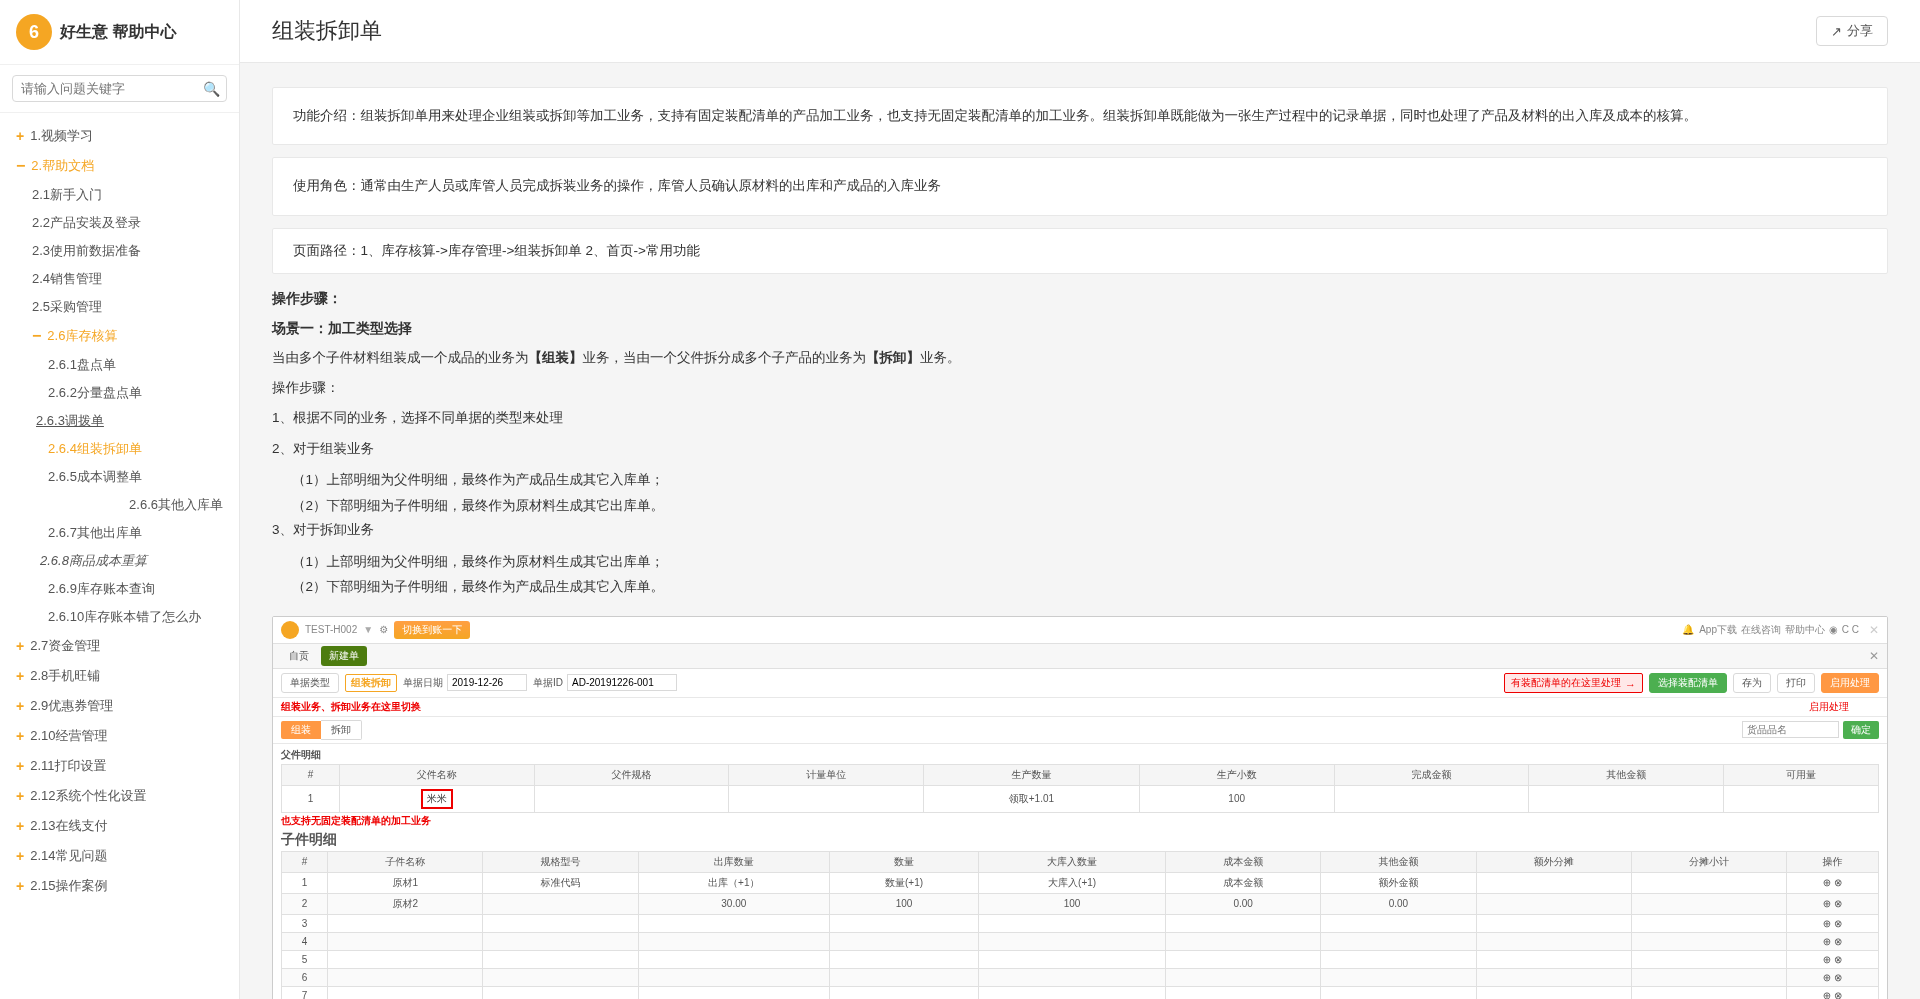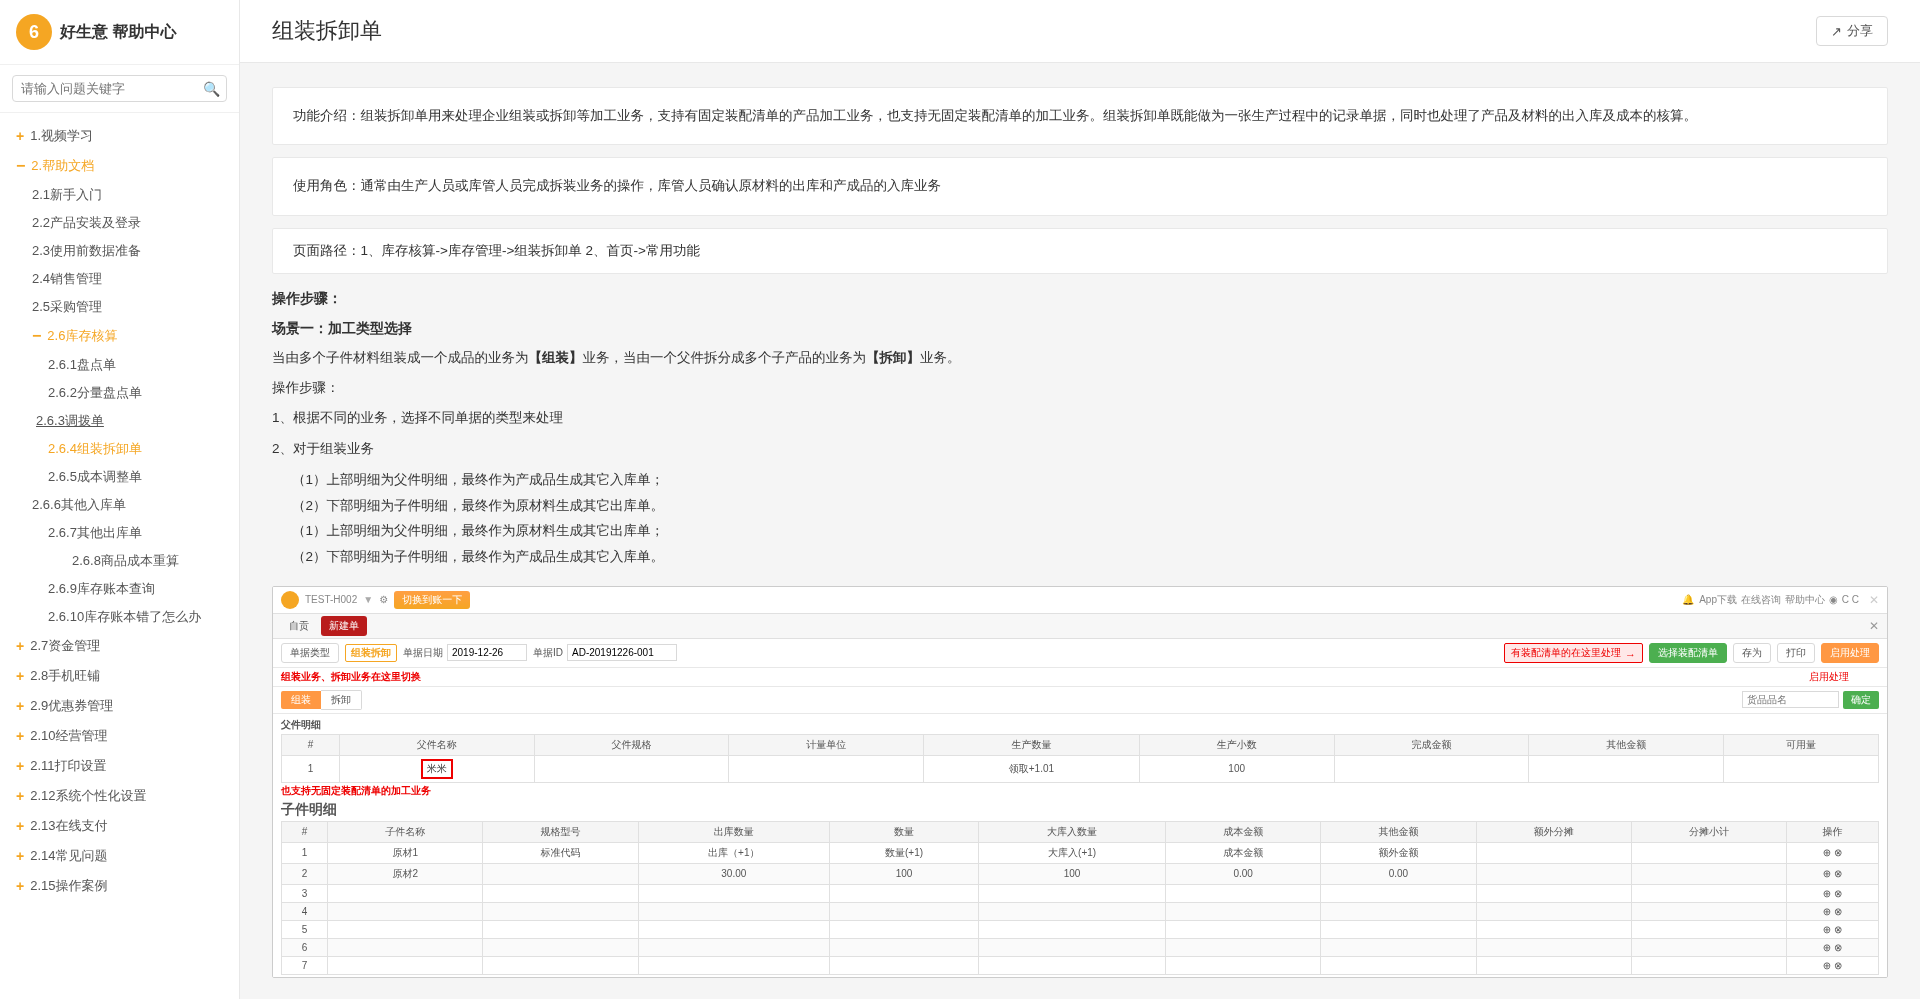--- a/index.html
+++ b/index.html
@@ -45,21 +45,21 @@
     
     .mock-app { background: #f5f5f5; font-size: 11px; }
     .mock-topbar { background: #fff; border-bottom: 1px solid #e0e0e0; padding: 4px 8px; display: flex; align-items: center; gap: 6px; font-size: 11px; }
     .mock-topbar-logo { width: 18px; height: 18px; background: #f5a623; border-radius: 50%; }
     .mock-topbar-btn { background: linear-gradient(to bottom, #ff9f43, #f5a623); color: #fff; border: none; border-radius: 3px; padding: 2px 8px; font-size: 10px; cursor: pointer; }
     .mock-topbar-spacer { flex: 1; }
     .mock-topbar-icons { display: flex; gap: 4px; align-items: center; color: #888; font-size: 10px; }
 
     .mock-nav { background: #f7f7f7; border-bottom: 1px solid #e0e0e0; display: flex; align-items: center; padding: 2px 8px; gap: 4px; }
     .mock-nav-item { padding: 3px 8px; font-size: 10px; color: #555; cursor: pointer; border-radius: 2px; }
-    .mock-nav-item.active { background: #b91c1c; color: #fff; border-radius: 3px; }
+    .mock-nav-item.active { background: #4d7c0f; color: #fff; border-radius: 3px; }
     .mock-nav-close { margin-left: auto; font-size: 12px; color: #999; cursor: pointer; }
 
     .mock-toolbar { background: #fff; border-bottom: 1px solid #e8e8e8; padding: 4px 8px; display: flex; align-items: center; gap: 6px; }
     .mock-toolbar-btn { border: 1px solid #d9d9d9; background: #fff; padding: 2px 8px; border-radius: 3px; font-size: 10px; color: #555; cursor: pointer; }
     .mock-toolbar-btn.primary { background: #ff9843; color: #fff; border-color: #ff9843; }
     .mock-toolbar-field { display: flex; align-items: center; gap: 4px; font-size: 10px; color: #555; }
     .mock-toolbar-input { border: 1px solid #d9d9d9; padding: 2px 4px; font-size: 10px; width: 80px; }
     .mock-toolbar-spacer { flex: 1; }
     .mock-table { width: 100%; border-collapse: collapse; font-size: 10px; }
     .mock-table th { background: #f5f5f5; border: 1px solid #e0e0e0; padding: 3px 4px; text-align: center; color: #555; font-weight: normal; }
@@ -96,23 +96,23 @@
     <div class="nav-sub-item">2.5采购管理</div>
     <div class="nav-item active" style="padding-left:32px;">
       <span class="nav-minus">−</span>
       <span>2.6库存核算</span>
     </div>
     <div class="nav-sub-item" style="padding-left:48px;">2.6.1盘点单</div>
     <div class="nav-sub-item" style="padding-left:48px;">2.6.2分量盘点单</div>
     <div class="nav-sub-item" style="padding-left:36px;text-decoration:underline;">2.6.3调拨单</div>
     <div class="nav-sub-item active" style="padding-left:48px; color:#f5a623; font-weight:500;">2.6.4组装拆卸单</div>
     <div class="nav-sub-item" style="padding-left:48px;">2.6.5成本调整单</div>
-    <div class="nav-sub-item" style="padding-left:32px;">2.6.6其他入库单</div>
+    <div class="nav-sub-item" style="padding-left:32px;text-align:right;">2.6.6其他入库单</div>
     <div class="nav-sub-item" style="padding-left:48px;">2.6.7其他出库单</div>
-    <div class="nav-sub-item" style="padding-left:72px;">2.6.8商品成本重算</div>
+    <div class="nav-sub-item" style="padding-left:40px;font-style:italic;">2.6.8商品成本重算</div>
     <div class="nav-sub-item" style="padding-left:48px;">2.6.9库存账本查询</div>
     <div class="nav-sub-item" style="padding-left:48px;">2.6.10库存账本错了怎么办</div>
     <div class="nav-item">
       <span class="nav-plus">+</span>
       <span>2.7资金管理</span>
     </div>
     <div class="nav-item">
       <span class="nav-plus">+</span>
       <span>2.8手机旺铺</span>
     </div>
@@ -175,20 +175,21 @@
     <div class="scene-title">场景一：加工类型选择</div>
     <div class="content-text">
       当由多个子件材料组装成一个成品的业务为<span class="bold">【组装】</span>业务，当由一个父件拆分成多个子产品的业务为<span class="bold">【拆卸】</span>业务。
     </div>
 
     <div class="content-text">操作步骤：</div>
     <div class="content-text">1、根据不同的业务，选择不同单据的类型来处理</div>
     <div class="content-text">2、对于组装业务</div>
     <div class="content-indent">（1）上部明细为父件明细，最终作为产成品生成其它入库单；</div>
     <div class="content-indent">（2）下部明细为子件明细，最终作为原材料生成其它出库单。</div>
+    <div class="content-text">3、对于拆卸业务</div>
     <div class="content-indent">（1）上部明细为父件明细，最终作为原材料生成其它出库单；</div>
     <div class="content-indent">（2）下部明细为子件明细，最终作为产成品生成其它入库单。</div>
 
     <div class="screenshot-container">
       <div class="mock-app">
 
         <div class="mock-topbar">
           <div class="mock-topbar-logo"></div>
           <span style="color:#888;font-size:10px;">TEST-H002</span>
           <span style="font-size:10px;color:#aaa;">▼</span>

